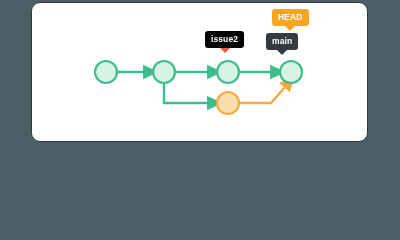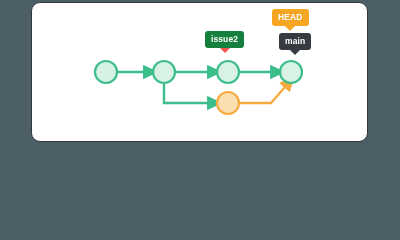--- a/index.html
+++ b/index.html
@@ -69,29 +69,29 @@
     border-bottom-width: 5px;
     border-bottom-style: solid;
   }
   #badge-head {
     left: 272px;
     top: 9px;
     background: #f6a623;
   }
   #badge-head .tail { border-top-color: #f6a623; }
   #badge-main {
-    left: 279px;
+    left: 266px;
     top: 33px;
     background: #353b40;
   }
   #badge-main .tail { border-top-color: #353b40; }
   #badge-issue2 {
     left: 205px;
     top: 31px;
-    background: #15803d;
+    background: #000000;
   }
   #badge-issue2 .tail { border-top-color: #f4544e; }
   #badge-issue3 {
     left: 203px;
     top: 119px;
     background: #f9c06e;
   }
   #badge-issue3 .tail { border-bottom-color: #f9c06e; }
 </style>
 </head>

